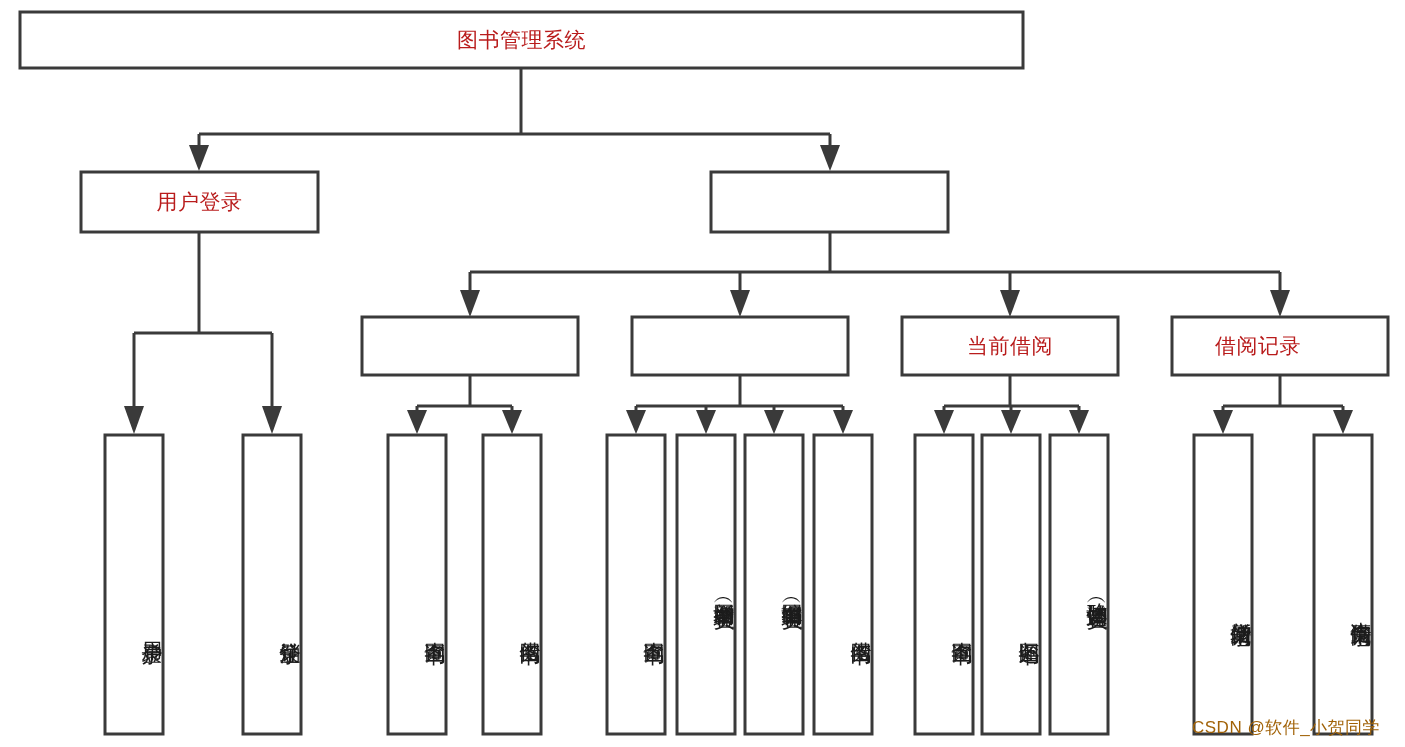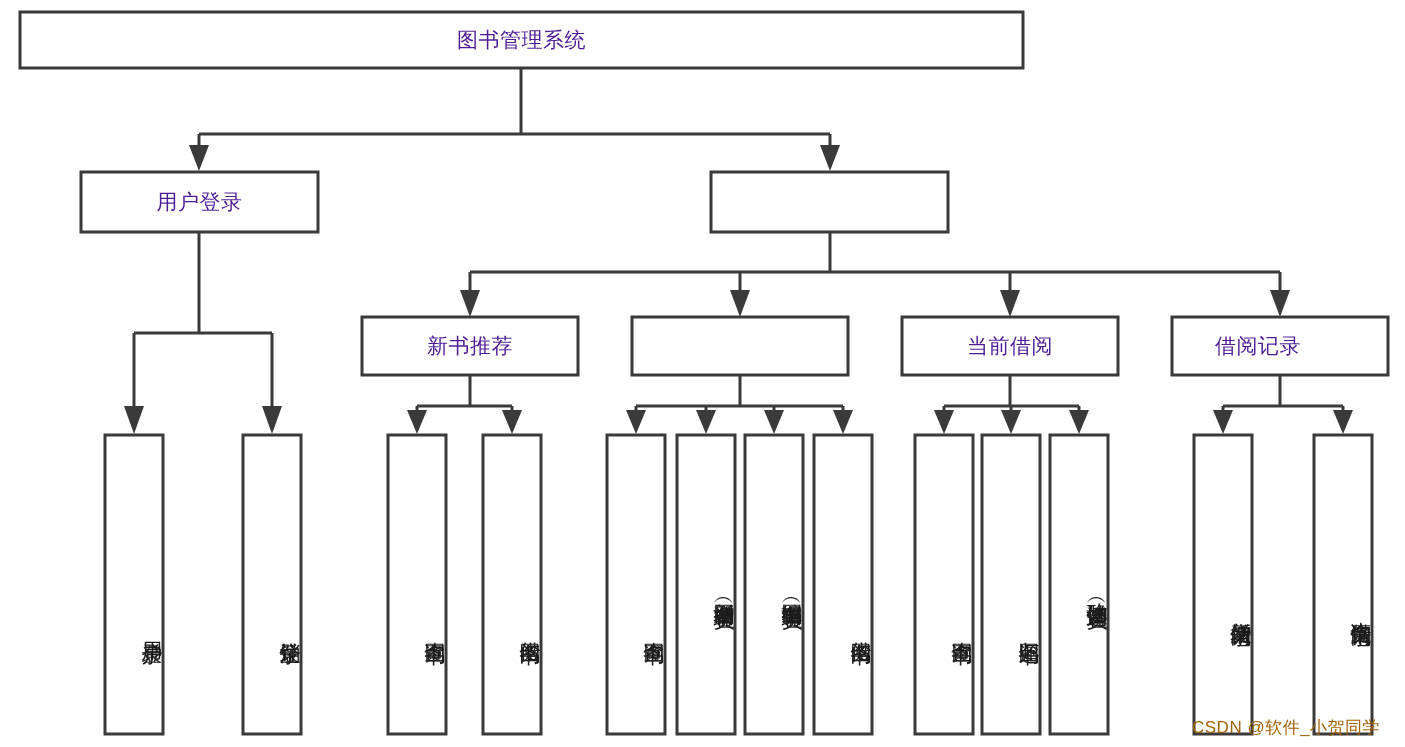--- a/index.html
+++ b/index.html
@@ -39,21 +39,21 @@
   }
   .arrow-head {
     fill: #3a3a3a;
     stroke: none;
   }
   .node-label-h {
     position: absolute;
     display: flex;
     align-items: center;
     justify-content: center;
-    color: #4c1d95;
+    color: #b91c1c;
     font-size: 21px;
     letter-spacing: 0.5px;
     white-space: nowrap;
     pointer-events: none;
     text-align: right;
   }
   .node-label-v {
     position: absolute;
     display: flex;
     align-items: flex-start;
@@ -181,21 +181,20 @@
     <rect class="node-box" x="1050" y="435" width="58" height="299"></rect>
 
     <rect class="node-box" x="1194" y="435" width="58" height="299"></rect>
     <rect class="node-box" x="1314" y="435" width="58" height="299"></rect>
   </svg>
 
   <div class="node-label-h" style="left:20px; top:12px; width:1003px; height:56px;">图书管理系统</div>
 
   <div class="node-label-h" style="left:81px; top:172px; width:237px; height:60px;">用户登录</div>
 
-  <div class="node-label-h" style="left:362px; top:317px; width:216px; height:58px;">新书推荐</div>
   <div class="node-label-h" style="left:902px; top:317px; width:216px; height:58px;">当前借阅</div>
   <div class="node-label-h" style="left:1172px; top:317px; width:172px; height:58px;font-family:Liberation Mono, monospace;">借阅记录</div>
 
   <div class="node-label-v" style="left:105px; top:520px; width:58px; height:214px;">用户登录</div>
   <div class="node-label-v" style="left:243px; top:520px; width:58px; height:214px;">注销登录</div>
 
   <div class="node-label-v" style="left:388px; top:520px; width:58px; height:214px;">查询图书</div>
   <div class="node-label-v" style="left:483px; top:520px; width:58px; height:214px;">借阅图书</div>
 
   <div class="node-label-v" style="left:607px; top:520px; width:58px; height:214px;">查询图书</div>

